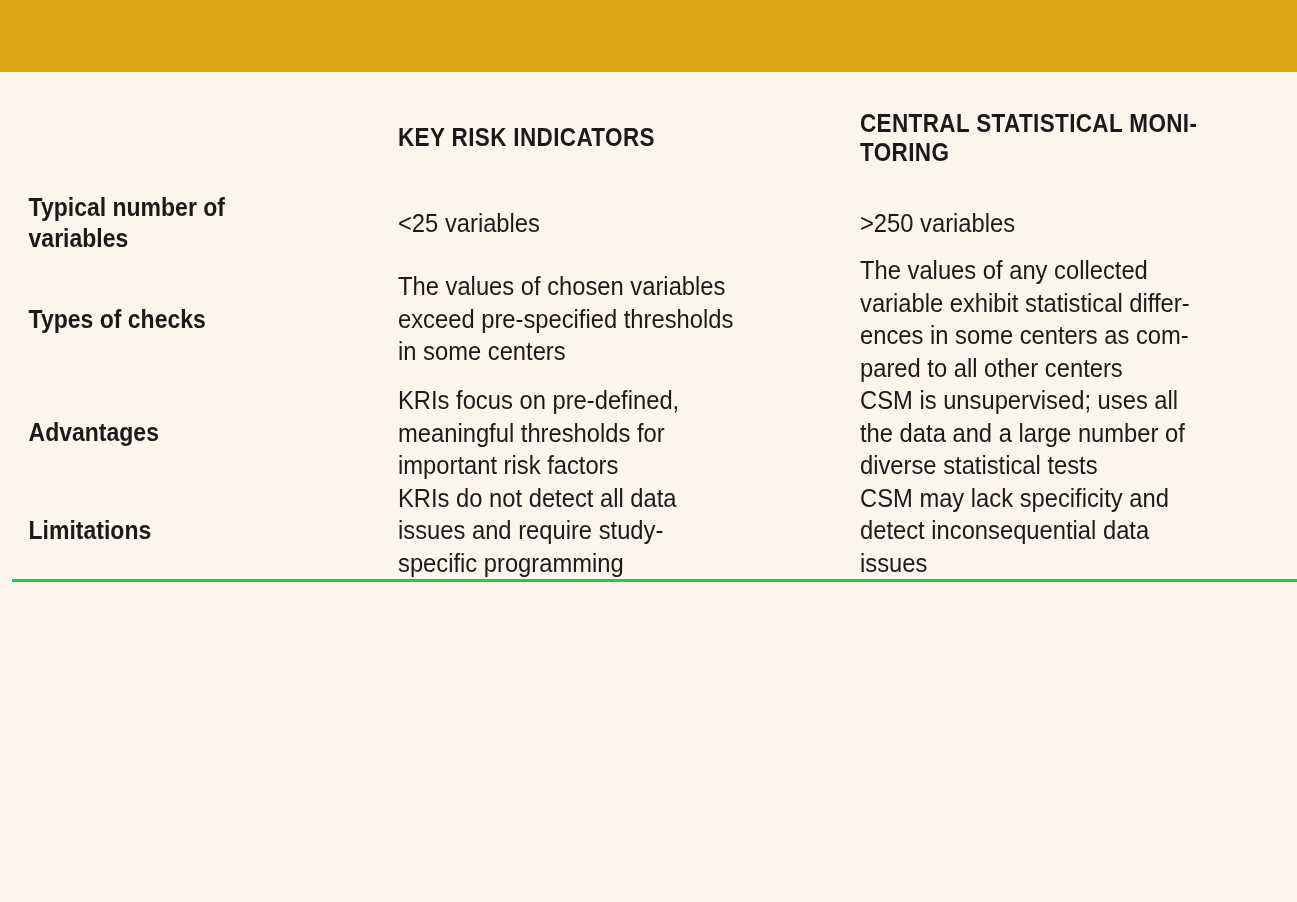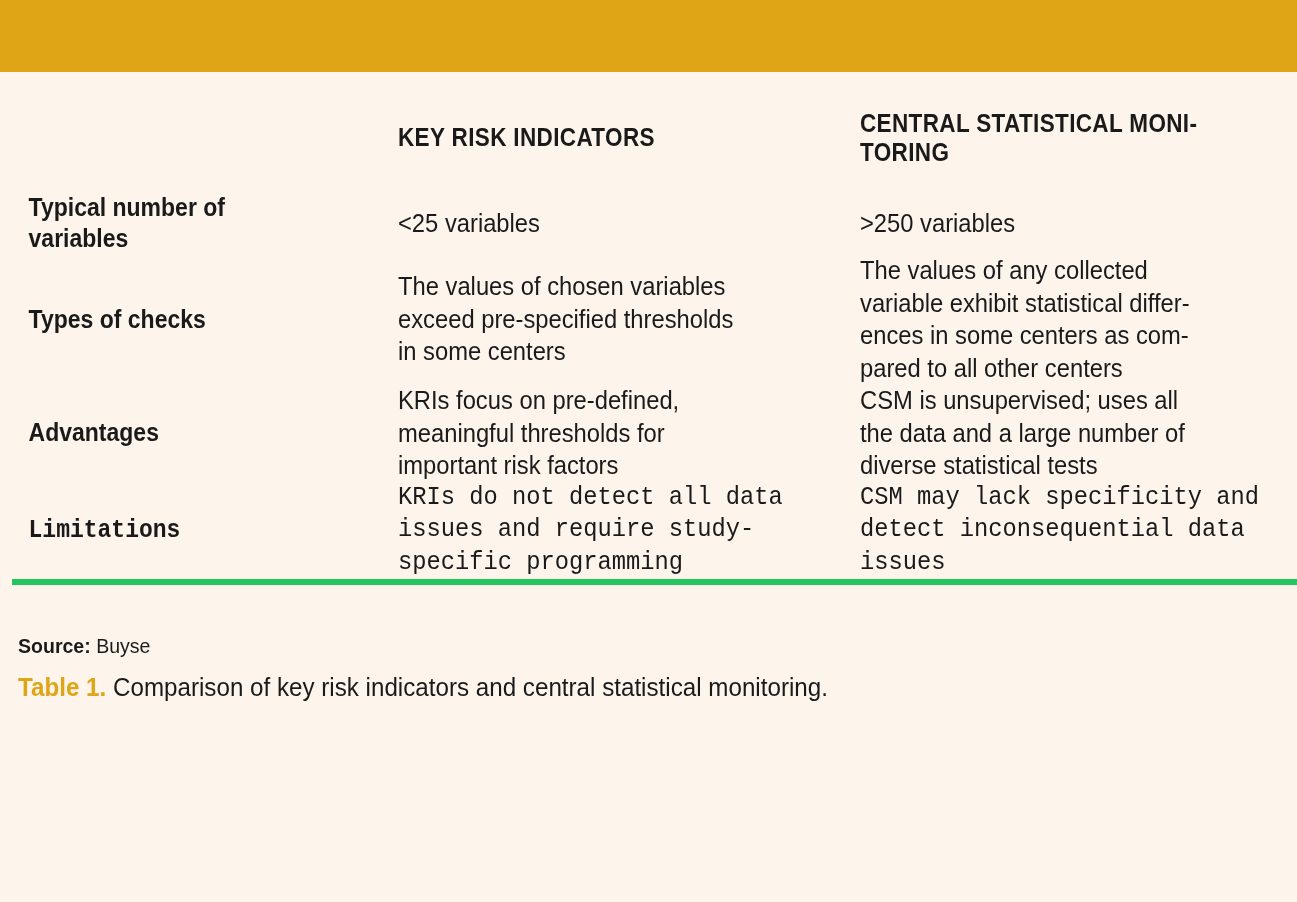--- a/index.html
+++ b/index.html
@@ -73,21 +73,21 @@
     white-space: pre-line;
   }
   .hdr-row th.csm-head   { padding-left: 0; }
 
   
   .body-row td {
     border-bottom: 3px solid #e0a417;
     padding-top: 14px;
     padding-bottom: 14px;
   }
-  .body-row:last-child td { border-bottom: 6px solid #22c55e; font-family: Liberation Mono, monospace; }
+  .body-row:last-child td { border-bottom: 3px solid #22c55e; }
 
   .row-label {
     font-weight: bold;
     font-size: 25px;
     line-height: 1.24;
     padding-left: 18px;
     padding-right: 16px;
     transform: scaleX(0.92);
     transform-origin: left center;
     white-space: pre-line;
@@ -218,22 +218,14 @@
             <div class="cell-text">CSM may lack specificity and
 detect inconsequential data
 issues</div>
           </td>
         </tr>
 
       </tbody>
     </table>
   </div>
 
-  <div class="caption-block">
-    <div class="source-line">
-      <span class="src-key">Source:</span><span> Buyse</span>
-    </div>
-    <div class="caption-line">
-      <span class="cap-num">Table 1.</span><span> Comparison of key risk indicators and central statistical monitoring.</span>
-    </div>
-  </div>
 
 </div>
 
 </body></html>

